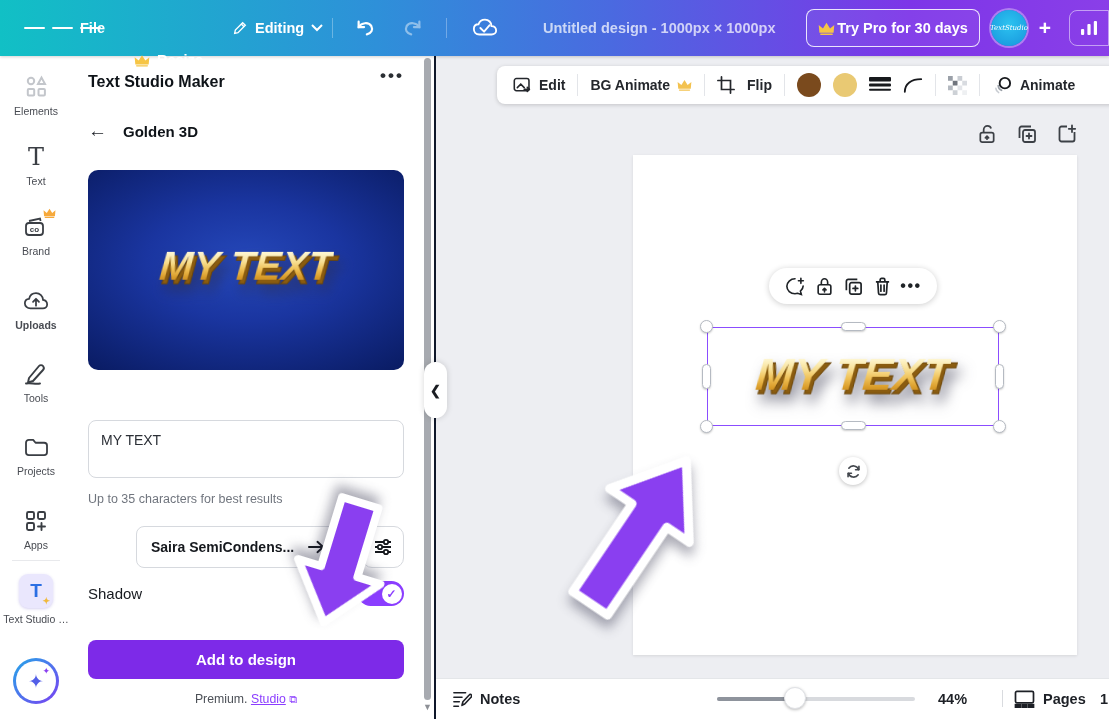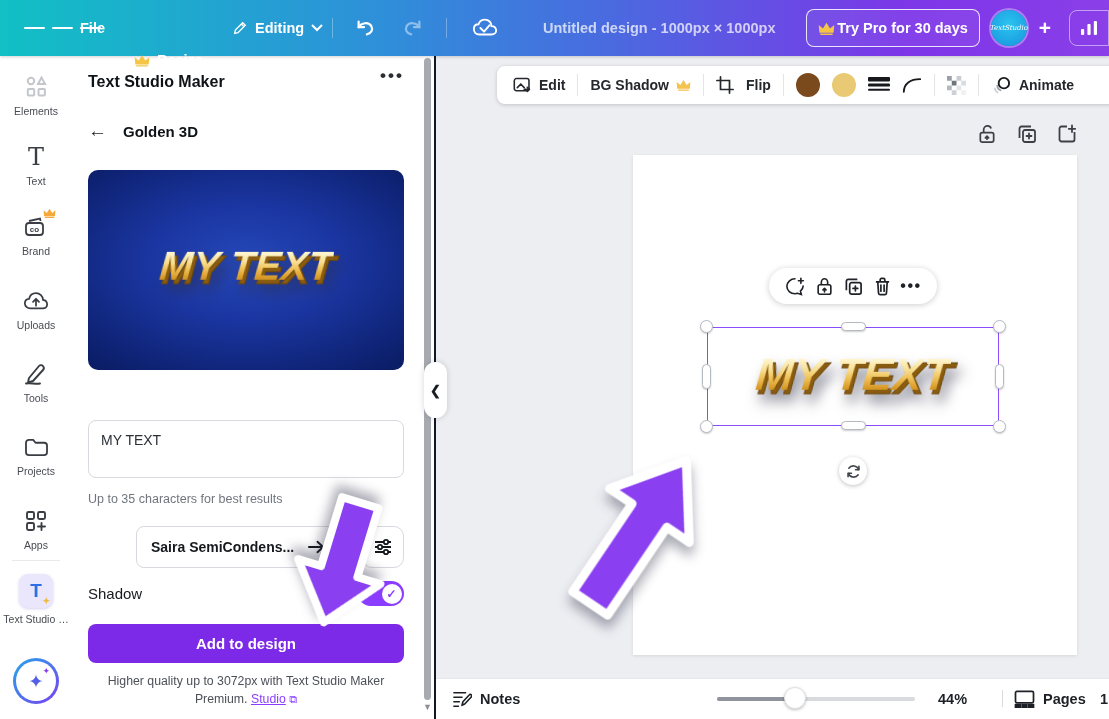--- a/index.html
+++ b/index.html
@@ -218,21 +218,21 @@
             <path d="M6 7 L17 4.5 L17.6 7"></path>
             <text x="11.5" y="18" font-size="8" font-weight="bold" stroke="none" fill="#3a3e44" text-anchor="middle">co</text>
           </svg>
         <svg width="13" height="10" viewBox="0 0 24 18" style="position:absolute; right:-7px; top:-6px;">
             <path d="M2 15 L1 4 L7 9 L12 1 L17 9 L23 4 L22 15 Z" fill="#f6a93b"></path>
             <rect x="3" y="16" width="18" height="2" rx="1" fill="#f6a93b"></rect>
           </svg>
       </div>
       <div class="lbl">Brand</div>
     </div>
-    <div class="rail-item" style="top:232px;">
+    <div class="rail-item" style="top:232px;font-weight:bold;">
       <div class="rail-ico">
         <svg width="26" height="22" viewBox="0 0 28 22" fill="none" stroke="#3a3e44" stroke-width="1.9">
             <path d="M8 19 C4.5 19, 2 16.5, 2 13.5 C2 10.8, 4 8.8, 6.6 8.6 C7.4 5, 10.4 2.5, 14 2.5 C18.2 2.5, 21.5 5.8, 21.6 9.8 C24.2 10.2, 26 12.2, 26 14.8 C26 17.2, 24 19, 21.5 19 Z"></path>
             <path d="M14 16 L14 9 M10.8 12 L14 8.6 L17.2 12" stroke-linecap="round" stroke-linejoin="round"></path>
           </svg>
       </div>
       <div class="lbl">Uploads</div>
     </div>
     <div class="rail-item" style="top:305px;">
       <div class="rail-ico">
@@ -307,24 +307,24 @@
           <circle cx="7" cy="10" r="2.2" fill="#fff"></circle>
           <circle cx="13" cy="15" r="2.2" fill="#fff"></circle>
         </svg>
     </div>
 
     <div class="shadow-row-lbl" style="z-index:21;">Shadow</div>
     <div class="toggle" style="z-index:21;">
         <div class="knob">✓</div>
       </div>
 
-    <button class="add-btn" style="z-index:21;">Add to design</button>
+    <button class="add-btn" style="z-index:21;margin-top:16px;">Add to design</button>
 
     <div class="foot">
-      <span>Higher quality up to 3072px with Text Studio Maker</span><br>
+      <br>
       <span>Premium.</span>
       <a>Studio</a>
       <span class="ext-ico">⧉</span>
     </div>
 
     <div class="scrollbar"></div>
     <div class="scroll-dn">▼</div>
   </div>
   <div class="collapse-tab">❮</div>
 
@@ -332,21 +332,21 @@
     <div class="ct-item">
       <svg width="19" height="17" viewBox="0 0 22 19" fill="none" stroke="#24272c" stroke-width="1.8">
           <rect x="1.5" y="1.5" width="17" height="14" rx="2.5"></rect>
           <path d="M5 12 L9 8 L13 12" stroke-linecap="round"></path>
           <path d="M13 5 L19 5 M16.5 2.5 L19 5 L16.5 7.5" stroke-linecap="round" stroke-linejoin="round" transform="translate(0,9)"></path>
         </svg>
       <span>Edit</span>
     </div>
     <div class="ct-sep"></div>
     <div class="ct-item">
-      <span>BG Shadow</span>
+      <span>BG Animate</span>
       <svg width="15" height="12" viewBox="0 0 24 18">
           <path d="M2 15 L1 4 L7 9 L12 1 L17 9 L23 4 L22 15 Z" fill="#f3c24f"></path>
           <rect x="3" y="16" width="18" height="2" rx="1" fill="#f3c24f"></rect>
         </svg>
     </div>
     <div class="ct-sep"></div>
     <div class="ct-item">
       <svg width="18" height="18" viewBox="0 0 20 20" fill="none" stroke="#24272c" stroke-width="1.9">
           <path d="M5 1 L5 15 L19 15" stroke-linecap="round"></path>
           <path d="M1 5 L15 5 L15 19" stroke-linecap="round"></path>

